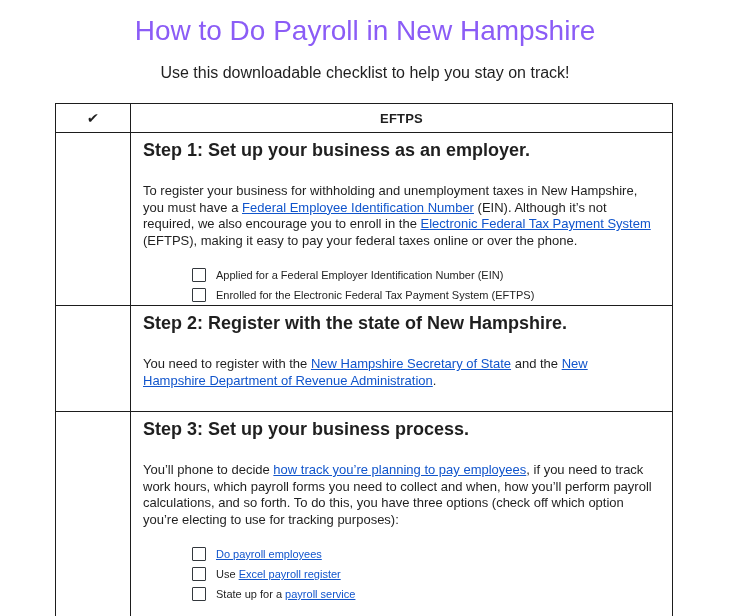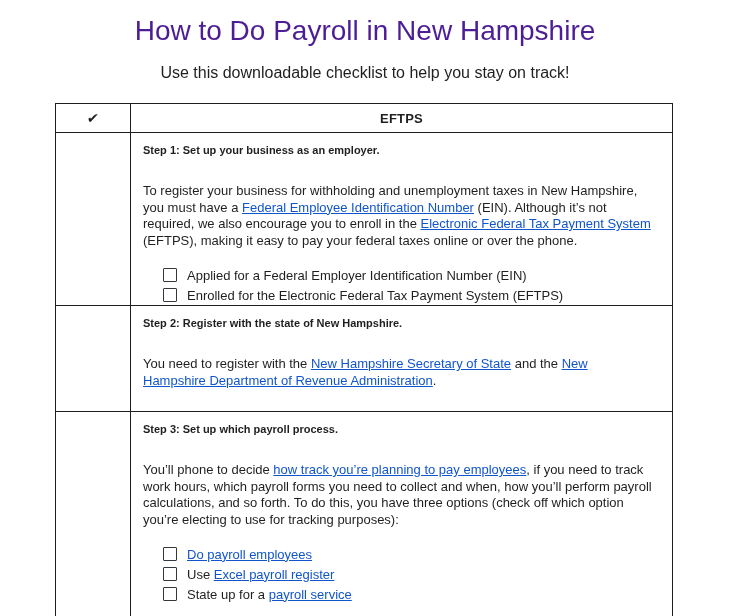--- a/index.html
+++ b/index.html
@@ -11,21 +11,21 @@
     background: #ffffff;
     font-family: "Liberation Sans", "DejaVu Sans", sans-serif;
     color: #1f1f1f;
   }
   .doc-title {
     margin: 14px 0 17px 0;
     font-size: 28px;
     line-height: 34px;
     font-weight: 400;
     text-align: center;
-    color: #4c1d95;
+    color: #8b5cf6;
   }
   .doc-subtitle {
     margin: 14px 0 0 0;
     font-size: 16px;
     line-height: 16px;
     text-align: center;
     color: #1f1f1f;
   }
   table.checklist-table {
     border-collapse: collapse;
@@ -51,21 +51,21 @@
     font-weight: 700;
     display: inline-block;
     transform: skewX(-6deg);
   }
   tr.row-step1 { height: 173px; }
   tr.row-step2 { height: 106px; }
   tr.row-step3 { height: 282px; }
   td.task-cell { padding: 9px 12px 0 12px; }
   .step-heading {
     margin: 0;
-    font-size: 11px;
+    font-size: 18px;
     line-height: 16px;
     font-weight: 700;
   }
   .step-para {
     margin: 25px 8px 0 0;
     font-size: 13px;
     line-height: 16.5px;
   }
   a.doc-link {
     color: #1155cc;
@@ -74,21 +74,22 @@
   }
   ul.check-list {
     list-style: none;
     margin: 16px 0 0 20px;
     padding: 0;
   }
   ul.check-list li {
     display: flex;
     align-items: center;
     height: 20px;
-    font-size: 13px;
+    font-size: 11px;
+    margin-left: 29px;
   }
   .checkbox {
     flex: none;
     width: 12px;
     height: 12px;
     border: 1.4px solid #33383d;
     border-radius: 1px;
     margin-right: 10px;
     background: #ffffff;
   }
@@ -136,21 +137,21 @@
       <td></td>
       <td class="task-cell">
         <p class="step-heading">Step 2: Register with the state of New Hampshire.</p>
         <p class="step-para"><span>You need to register with the </span><a class="doc-link">New Hampshire Secretary of State</a><span> and the </span><a class="doc-link">New Hampshire Department of Revenue Administration</a><span>.</span></p>
       </td>
     </tr>
 
     <tr class="row-step3">
       <td></td>
       <td class="task-cell">
-        <p class="step-heading">Step 3: Set up which payroll process.</p>
+        <p class="step-heading">Step 3: Set up your business process.</p>
         <p class="step-para"><span>You’ll phone to decide </span><a class="doc-link">how track you’re planning to pay employees</a><span>, if you need to track work hours, which payroll forms you need to collect and when, how you’ll perform payroll calculations, and so forth. To do this, you have three options (check off which option you’re electing to use for tracking purposes):</span></p>
         <ul class="check-list">
           <li>
             <span class="checkbox"></span>
             <span><span></span><a class="doc-link">Do payroll employees</a><span></span></span>
           </li>
           <li>
             <span class="checkbox"></span>
             <span><span>Use </span><a class="doc-link">Excel payroll register</a><span></span></span>
           </li>

